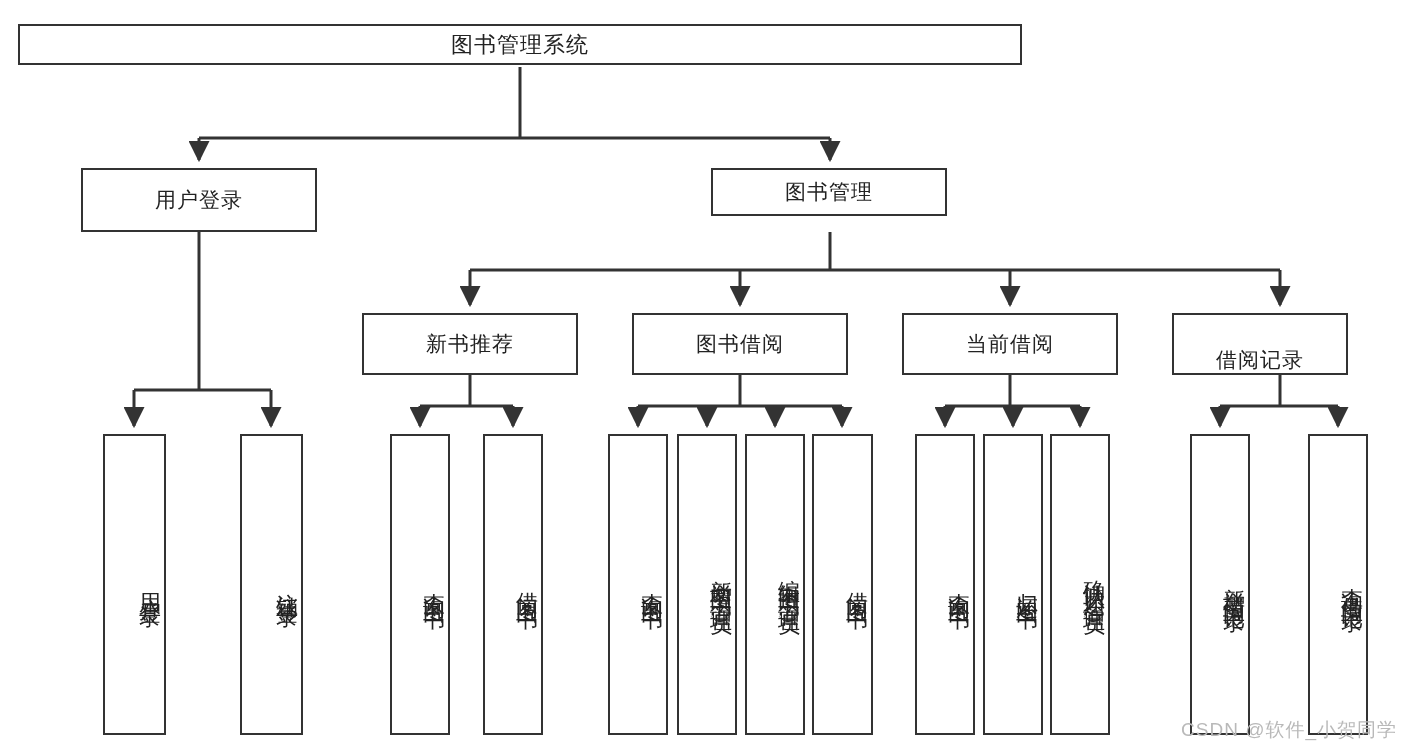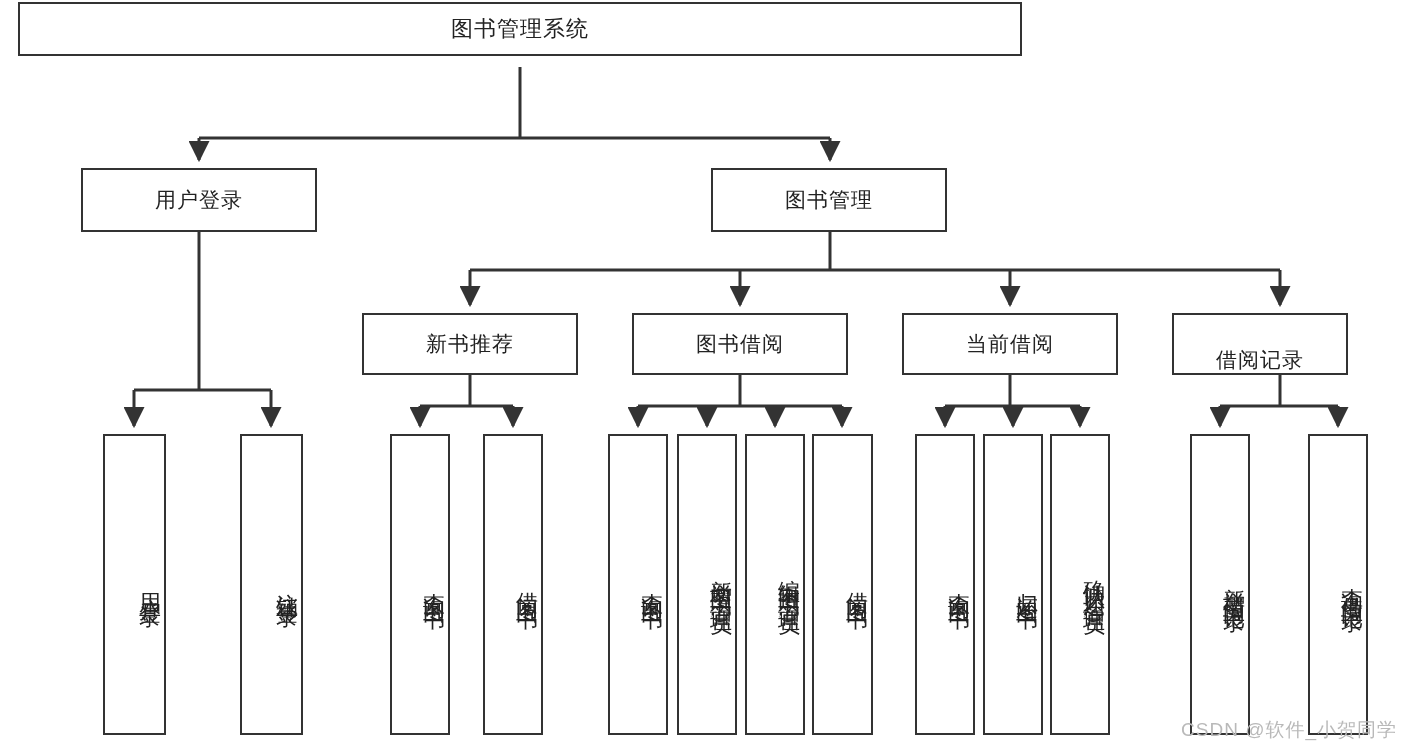--- a/index.html
+++ b/index.html
@@ -115,28 +115,28 @@
       <path d="M 1013 406 L 1013 426" marker-end="url(#arrow)"></path>
       <path d="M 1080 406 L 1080 426" marker-end="url(#arrow)"></path>
 
       <path d="M 1280 375 L 1280 406"></path>
       <path d="M 1220 406 L 1338 406"></path>
       <path d="M 1220 406 L 1220 426" marker-end="url(#arrow)"></path>
       <path d="M 1338 406 L 1338 426" marker-end="url(#arrow)"></path>
     </g>
   </svg>
 
-  <div class="node root" style="left:18px; top:2px; width:1004px; height:54px;">
+  <div class="node root" style="left:18px; top:24px; width:1004px; height:41px;">
     <span>图书管理系统</span>
   </div>
 
   <div class="node level1" style="left:81px; top:168px; width:236px; height:64px;">
     <span>用户登录</span>
   </div>
-  <div class="node level1" style="left:711px; top:168px; width:236px; height:64px;">
+  <div class="node level1" style="left:711px; top:168px; width:236px; height:48px;">
     <span>图书管理</span>
   </div>
 
   <div class="node level2" style="left:362px; top:313px; width:216px; height:62px;">
     <span>新书推荐</span>
   </div>
   <div class="node level2" style="left:902px; top:313px; width:216px; height:62px;">
     <span>当前借阅</span>
   </div>
   <div class="node level2" style="left:632px; top:313px; width:216px; height:62px;">

